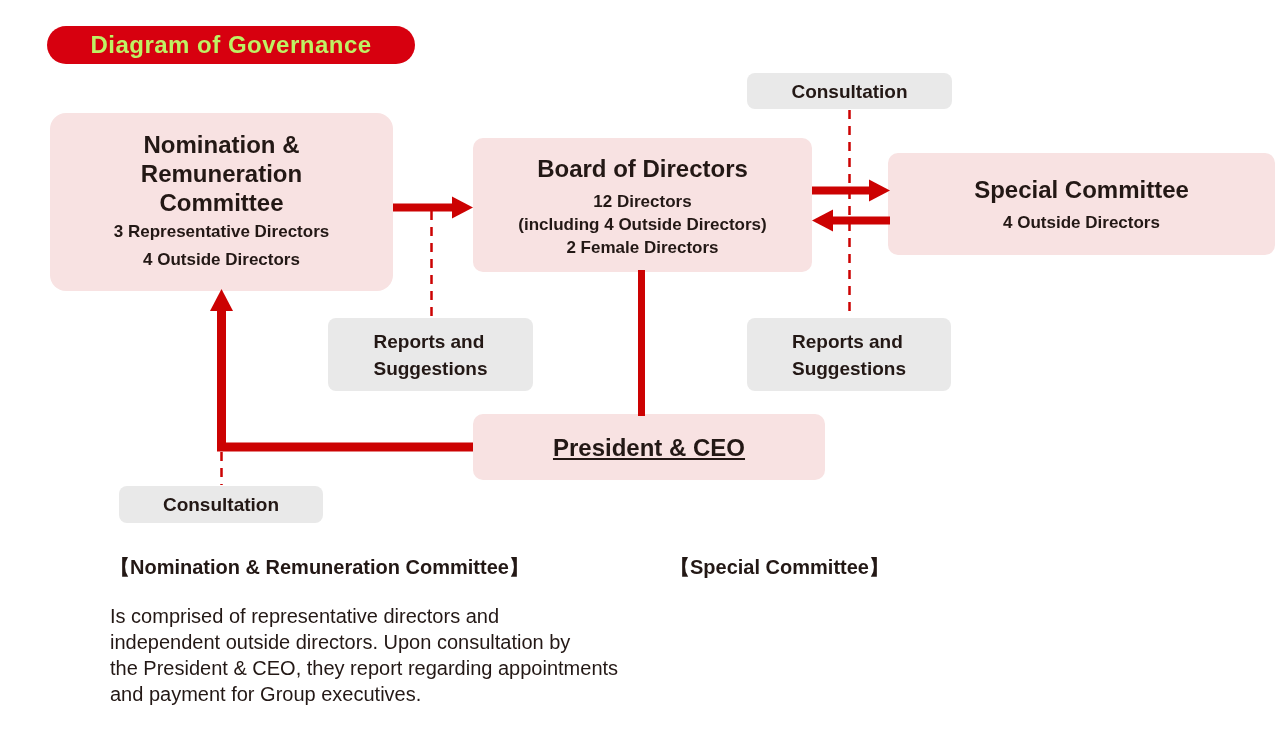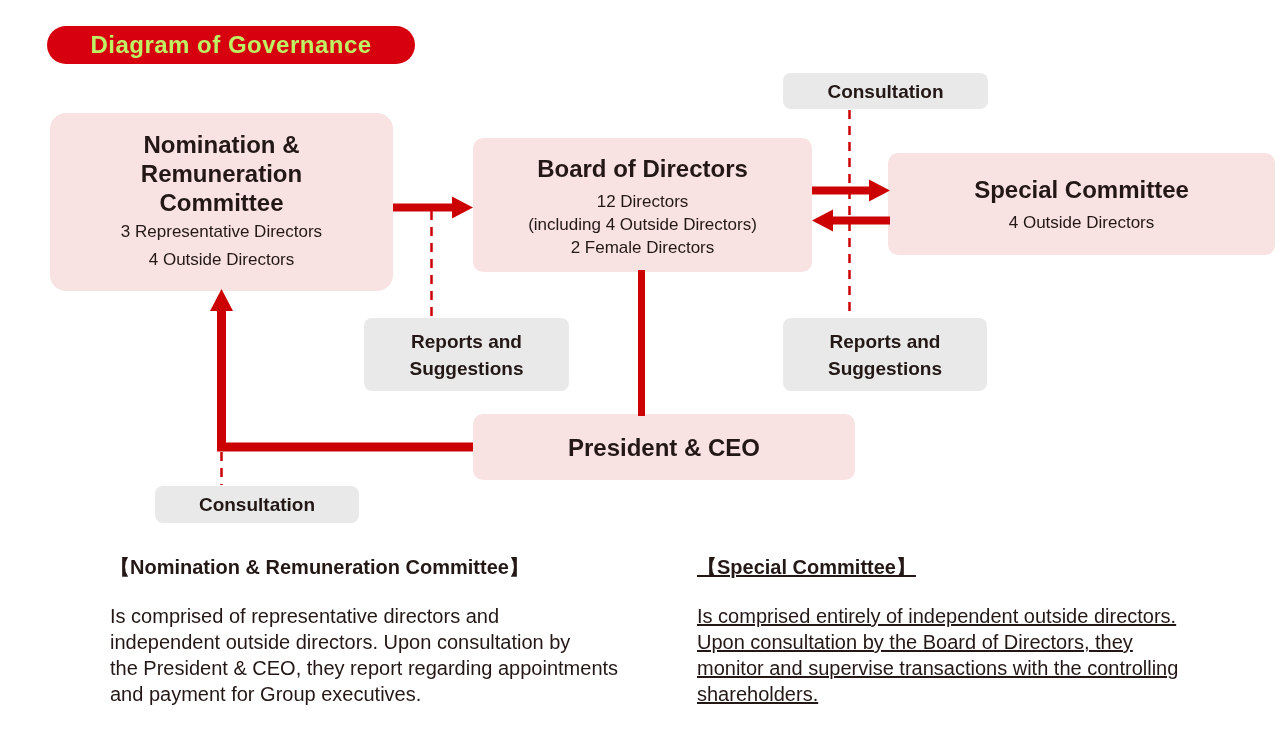--- a/index.html
+++ b/index.html
@@ -20,48 +20,48 @@
     background:var(--badge-red);color:#bef264;border-radius:19px;
     display:flex;align-items:center;justify-content:center;
     font-size:24px;font-weight:bold;letter-spacing:.5px;
   }
 
   .pink-box{
     position:absolute;background:var(--pink);border-radius:10px;
     text-align:center;color:var(--text);
   }
   .box-title{font-size:24px;font-weight:bold;line-height:29px;white-space:pre-line;}
-  .box-details{font-size:17px;font-weight:normal;white-space:pre-line;}
+  .box-details{font-size:17px;font-weight:bold;white-space:pre-line;}
 
   .box-nomination{left:50px;top:113px;width:343px;height:178px;padding-top:17px;border-radius:16px;}
   .box-nomination .box-details{margin-top:1px;line-height:28px;}
 
   .box-board{left:473px;top:138px;width:339px;height:134px;padding-top:16px;}
   .box-board .box-details{margin-top:7px;line-height:23px;}
 
   .box-special{left:888px;top:153px;width:387px;height:102px;padding-top:22px;}
   .box-special .box-details{margin-top:7px;line-height:23px;}
 
-  .box-president{left:473px;top:414px;width:382px;height:66px;
-    display:flex;align-items:center;justify-content:center;}
+  .box-president{left:473px;top:414px;width:352px;height:66px;
+    display:flex;align-items:center;justify-content:center;text-decoration:underline;}
 
   .gray-label{
     position:absolute;background:var(--gray);border-radius:8px;
-    display:flex;align-items:center;justify-content:center;text-align:center;
+    display:flex;align-items:center;justify-content:center;text-align:left;
     font-size:19px;font-weight:bold;color:var(--text);
-    white-space:pre-line;line-height:27px;margin-left:36px;
+    white-space:pre-line;line-height:27px;
   }
   .lbl-consultation-top{left:747px;top:73px;width:205px;height:36px;}
   .lbl-reports-left{left:328px;top:318px;width:205px;height:73px;}
   .lbl-reports-right{left:747px;top:318px;width:204px;height:73px;}
   .lbl-consultation-bottom{left:119px;top:486px;width:204px;height:37px;}
 
   .desc{position:absolute;width:515px;}
   .desc-left{left:110px;top:553px;}
-  .desc-right{left:697px;top:553px;text-decoration:underline;}
+  .desc-right{left:670px;top:553px;}
   .desc-heading{font-size:20px;font-weight:bold;line-height:28px;}
   .desc-body{margin-top:22px;font-size:20px;line-height:26px;white-space:pre-line;}
 
   .connector-layer{position:absolute;left:0;top:0;width:1280px;height:753px;pointer-events:none;}
 </style>
 </head>
 <body>
 
 <div class="canvas">
 
@@ -140,19 +140,15 @@
   <div class="desc desc-left">
     <div class="desc-heading">【Nomination &amp; Remuneration Committee】</div>
     <div class="desc-body">Is comprised of representative directors and
 independent outside directors. Upon consultation by
 the President &amp; CEO, they report regarding appointments
 and payment for Group executives.</div>
   </div>
 
   <div class="desc desc-right">
     <div class="desc-heading">【Special Committee】</div>
-    <div class="desc-body">Is comprised entirely of independent outside directors.
-Upon consultation by the Board of Directors, they
-monitor and supervise transactions with the controlling
-shareholders.</div>
   </div>
 
 </div>
 
 </body></html>

